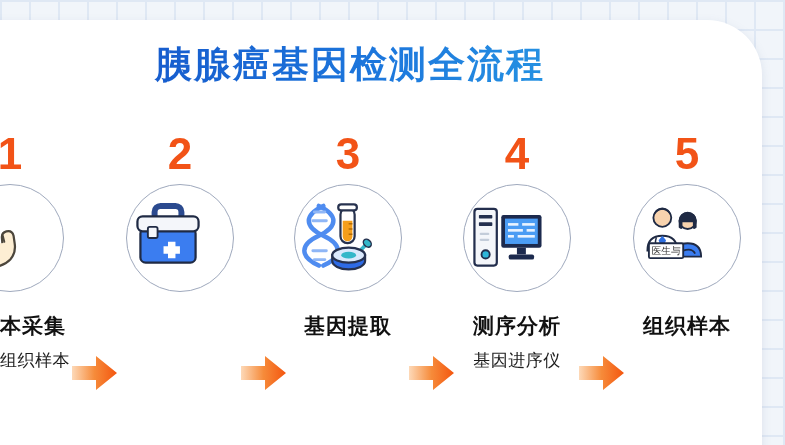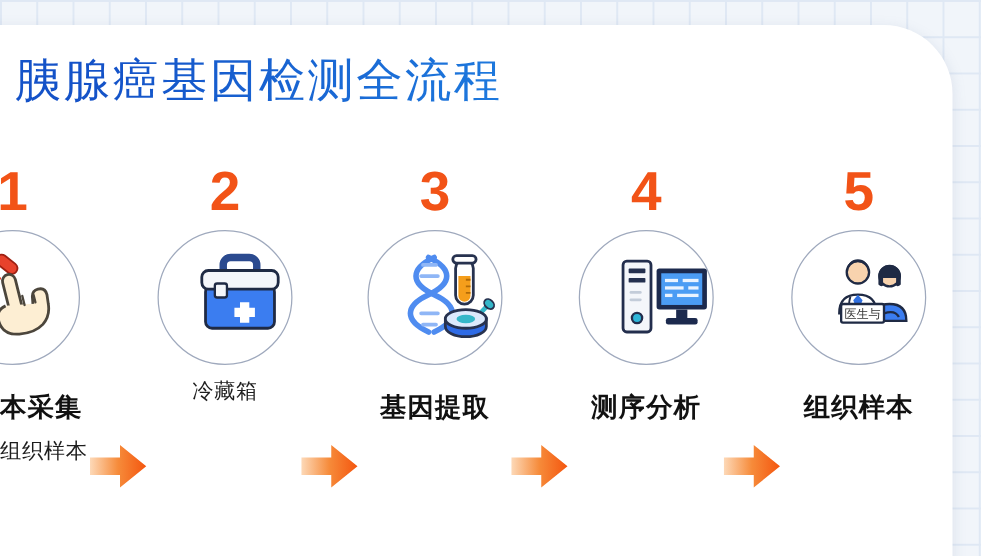--- a/index.html
+++ b/index.html
@@ -15,37 +15,38 @@
   }
   .card {
     position:absolute; left:-60px; top:20px;
     width:822px; height:470px;
     background:#ffffff;
     border-radius:0 55px 45px 0;
     box-shadow:0 3px 10px rgba(120,140,170,.18);
   }
   .title {
     position:absolute; top:40px; left:0; width:700px;
-    font-size:37px; font-weight:400; letter-spacing:2px;
+    text-align:center;
+    font-size:37px; font-weight:700; letter-spacing:2px;
     background:linear-gradient(105deg,#1452c8 10%, #1d78dd 55%, #2ba4e6 95%);
     -webkit-background-clip:text; background-clip:text;
-    -webkit-text-fill-color:transparent; color:transparent;margin-left:12px;
+    -webkit-text-fill-color:transparent; color:transparent;
   }
   .steps { position:absolute; top:130px; left:0; width:785px; height:280px; }
   .step { position:absolute; top:0; width:170px; text-align:center; }
   .step .num {
     font-size:44px; font-weight:700; line-height:1.1;
     color:#f25317; height:50px;
   }
   .step .circle {
     width:108px; height:108px; margin:4px auto 0;
     border-radius:50%;
     background:#ffffff;
     border:1.6px solid #9fa9bd;
-    display:flex; align-items:center; justify-content:flex-end;
+    display:flex; align-items:center; justify-content:flex-start;
   }
   .step .lbl { margin-top:20px; font-size:21px; font-weight:700; color:#111; letter-spacing:1px; }
   .step .sub { margin-top:9px; font-size:17px; font-weight:400; color:#1d1d1d; letter-spacing:.5px; }
   
   .step.s1 .lbl, .step.s1 .sub { text-align:left; padding-left:75px; }
   .arrow { position:absolute; top:223px; width:46px; height:40px; }
   .a1 { left:72px; } .a2 { left:241px; } .a3 { left:409px; } .a4 { left:579px; }
   svg { display:block; }
 </style>
 </head>
@@ -78,21 +79,20 @@
     <div class="num">2</div>
     <div class="circle">
       <svg width="82" height="82" viewBox="0 0 110 110">
         <rect x="37" y="12" width="36" height="20" rx="8" fill="none" stroke="#2b4a8f" stroke-width="8"></rect>
         <rect x="18" y="42" width="74" height="46" rx="7" fill="#3b7df0" stroke="#1f2a44" stroke-width="3"></rect>
         <rect x="14" y="26" width="82" height="20" rx="7" fill="#f4f6fa" stroke="#1f2a44" stroke-width="3"></rect>
         <rect x="28" y="40" width="13" height="15" rx="2.5" fill="#f4f6fa" stroke="#1f2a44" stroke-width="2.5"></rect>
         <path d="M49 66 h6 v-6 h10 v6 h6 v10 h-6 v6 h-10 v-6 h-6 z" fill="#ffffff"></path>
       </svg>
     </div>
-    <div class="sub">冷藏箱</div>
   </div>
 
   <div class="step" style="left:263px">
     <div class="num">3</div>
     <div class="circle">
       <svg width="82" height="82" viewBox="0 0 110 110">
         <path d="M18 12 C44 24 44 40 18 52 C-8 64 -8 80 18 92" fill="none" stroke="#4f8cf0" stroke-width="6" stroke-linecap="round" transform="translate(14 0)"></path>
         <path d="M42 12 C16 24 16 40 42 52 C68 64 68 80 42 92" fill="none" stroke="#4f8cf0" stroke-width="6" stroke-linecap="round" transform="translate(-4 0)"></path>
         <path d="M26 20 h14 M24 32 h18 M24 72 h18 M26 84 h14" stroke="#8fb6f6" stroke-width="4" stroke-linecap="round"></path>
         <rect x="61" y="14" width="19" height="48" rx="9.5" fill="#ffffff" stroke="#27324f" stroke-width="3"></rect>
@@ -125,20 +125,21 @@
           <rect x="78" y="35" width="17" height="3.5" fill="#eaf3ff"></rect>
         <rect x="59" y="43" width="20" height="3.5" fill="#eaf3ff"></rect>
           <rect x="84" y="43" width="11" height="3.5" fill="#eaf3ff"></rect>
         <rect x="59" y="51" width="8" height="3.5" fill="#eaf3ff"></rect>
           <rect x="72" y="51" width="23" height="3.5" fill="#eaf3ff"></rect>
         <rect x="71" y="68" width="12" height="9" fill="#1c2a4e"></rect>
         <rect x="60" y="77" width="34" height="7" rx="2.5" fill="#1c2a4e"></rect>
       </svg>
     </div>
     <div class="lbl">测序分析</div>
+    <div class="sub">基因进序仪</div>
   </div>
 
   <div class="step" style="left:602px">
     <div class="num">5</div>
     <div class="circle">
       <svg width="82" height="82" viewBox="0 0 110 110">
         <circle cx="38" cy="28" r="12" fill="#f8d3ae" stroke="#1f2a44" stroke-width="2.5"></circle>
         <path d="M26 26 a12 12 0 0 1 24 0 c-3 -6 -7 -9 -12 -9 s-9 3 -12 9 z" fill="#1f2a44"></path>
         <path d="M18 72 q0 -20 20 -20 q20 0 20 20 z" fill="#ffffff" stroke="#1f2a44" stroke-width="2.5"></path>
         <path d="M38 52 l5 6 -5 13 -5 -13 z" fill="#2f6fe0"></path>

